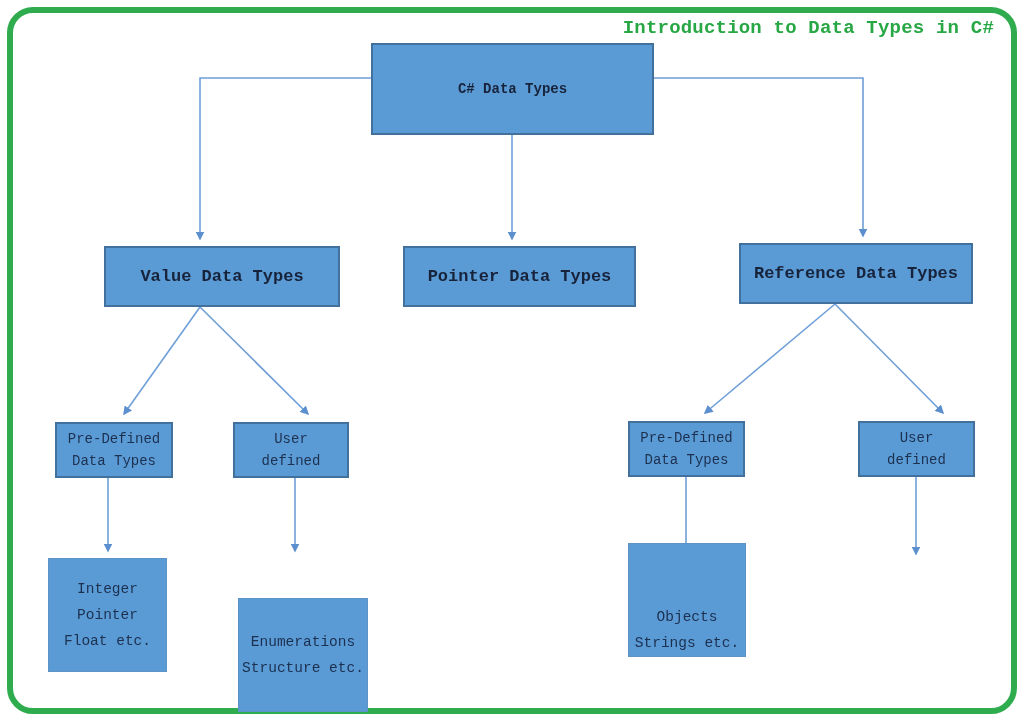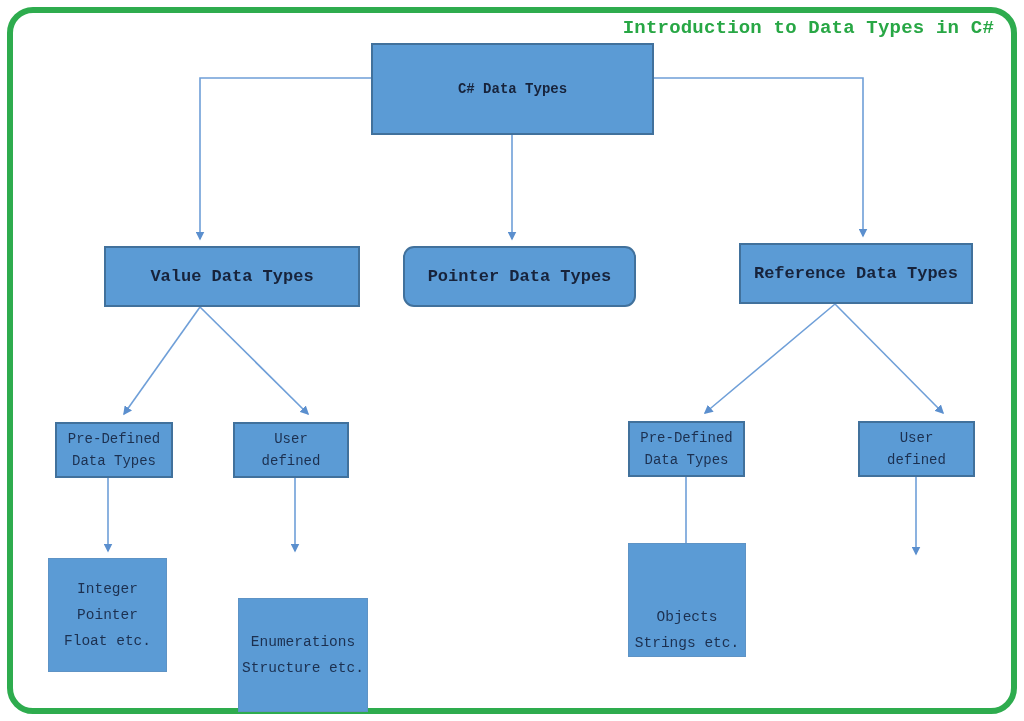--- a/index.html
+++ b/index.html
@@ -88,24 +88,24 @@
     <line x1="108" y1="478" x2="108" y2="551" marker-end="url(#arrow)"></line>
     <line x1="295" y1="478" x2="295" y2="551" marker-end="url(#arrow)"></line>
     <line x1="686" y1="477" x2="686" y2="554" marker-end="url(#arrow)"></line>
     <line x1="916" y1="477" x2="916" y2="554" marker-end="url(#arrow)"></line>
   </svg>
 
   <div class="box lvl1" style="left:371px; top:43px; width:283px; height:92px;">
     <span>C# Data Types</span>
   </div>
 
-  <div class="box lvl2" style="left:104px; top:246px; width:256px; height:61px;">
+  <div class="box lvl2" style="left:104px; top:246px; width:236px; height:61px;">
     <span>Value Data Types</span>
   </div>
-  <div class="box lvl2" style="left:403px; top:246px; width:233px; height:61px;border-radius:11px;">
+  <div class="box lvl2" style="left:403px; top:246px; width:233px; height:61px;">
     <span>Pointer Data Types</span>
   </div>
   <div class="box lvl2" style="left:739px; top:243px; width:234px; height:61px;">
     <span>Reference Data Types</span>
   </div>
 
   <div class="box lvl3" style="left:55px; top:422px; width:118px; height:56px;">
     <span>Pre-Defined</span>
     <span>Data Types</span>
   </div>

